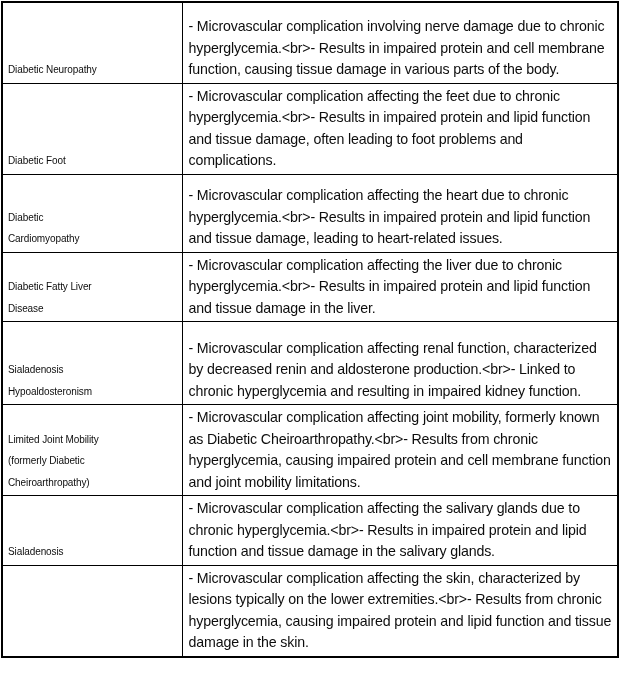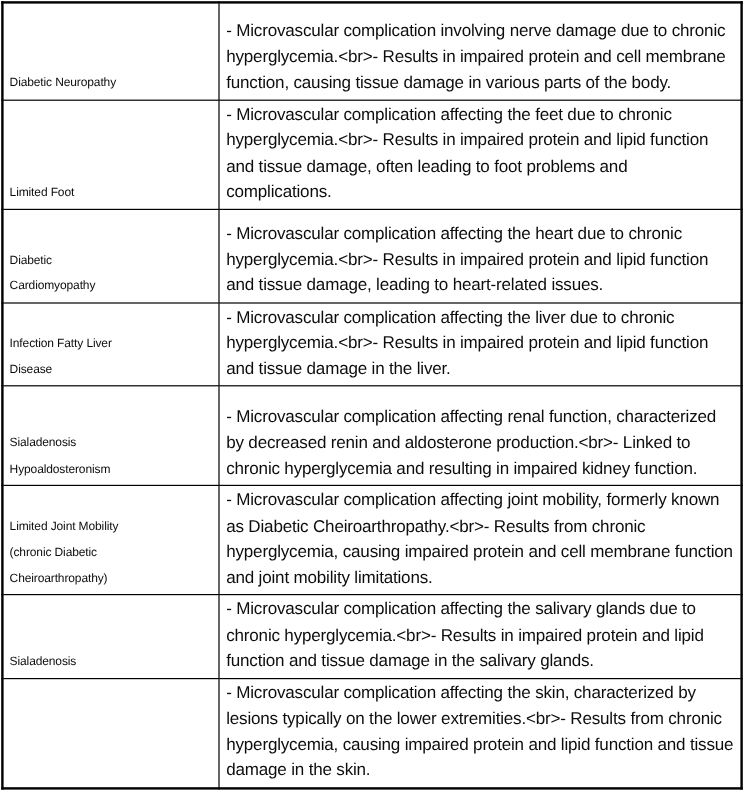--- a/index.html
+++ b/index.html
@@ -71,57 +71,57 @@
       <tr style="height: 81px;">
         <td class="name-cell">
           <span class="name-text">Diabetic Neuropathy</span>
         </td>
         <td class="desc-cell">
           <span class="desc-text">- Microvascular complication involving nerve damage due to chronic hyperglycemia.&lt;br&gt;- Results in impaired protein and cell membrane function, causing tissue damage in various parts of the body.</span>
         </td>
       </tr>
       <tr style="height: 86px;">
         <td class="name-cell">
-          <span class="name-text">Limited Foot</span>
+          <span class="name-text">Diabetic Foot</span>
         </td>
         <td class="desc-cell">
           <span class="desc-text">- Microvascular complication affecting the feet due to chronic hyperglycemia.&lt;br&gt;- Results in impaired protein and lipid function and tissue damage, often leading to foot problems and complications.</span>
         </td>
       </tr>
       <tr style="height: 78px;">
         <td class="name-cell">
           <span class="name-text">Diabetic
 Cardiomyopathy</span>
         </td>
         <td class="desc-cell">
           <span class="desc-text">- Microvascular complication affecting the heart due to chronic hyperglycemia.&lt;br&gt;- Results in impaired protein and lipid function and tissue damage, leading to heart-related issues.</span>
         </td>
       </tr>
       <tr style="height: 67px;">
         <td class="name-cell">
-          <span class="name-text">Infection Fatty Liver
+          <span class="name-text">Diabetic Fatty Liver
 Disease</span>
         </td>
         <td class="desc-cell">
           <span class="desc-text">- Microvascular complication affecting the liver due to chronic hyperglycemia.&lt;br&gt;- Results in impaired protein and lipid function and tissue damage in the liver.</span>
         </td>
       </tr>
       <tr style="height: 83px;">
         <td class="name-cell">
           <span class="name-text">Sialadenosis
 Hypoaldosteronism</span>
         </td>
         <td class="desc-cell">
           <span class="desc-text">- Microvascular complication affecting renal function, characterized by decreased renin and aldosterone production.&lt;br&gt;- Linked to chronic hyperglycemia and resulting in impaired kidney function.</span>
         </td>
       </tr>
       <tr style="height: 84px;">
         <td class="name-cell">
           <span class="name-text">Limited Joint Mobility
-(chronic Diabetic
+(formerly Diabetic
 Cheiroarthropathy)</span>
         </td>
         <td class="desc-cell">
           <span class="desc-text">- Microvascular complication affecting joint mobility, formerly known as Diabetic Cheiroarthropathy.&lt;br&gt;- Results from chronic hyperglycemia, causing impaired protein and cell membrane function and joint mobility limitations.</span>
         </td>
       </tr>
       <tr style="height: 64px;">
         <td class="name-cell">
           <span class="name-text">Sialadenosis</span>
         </td>

